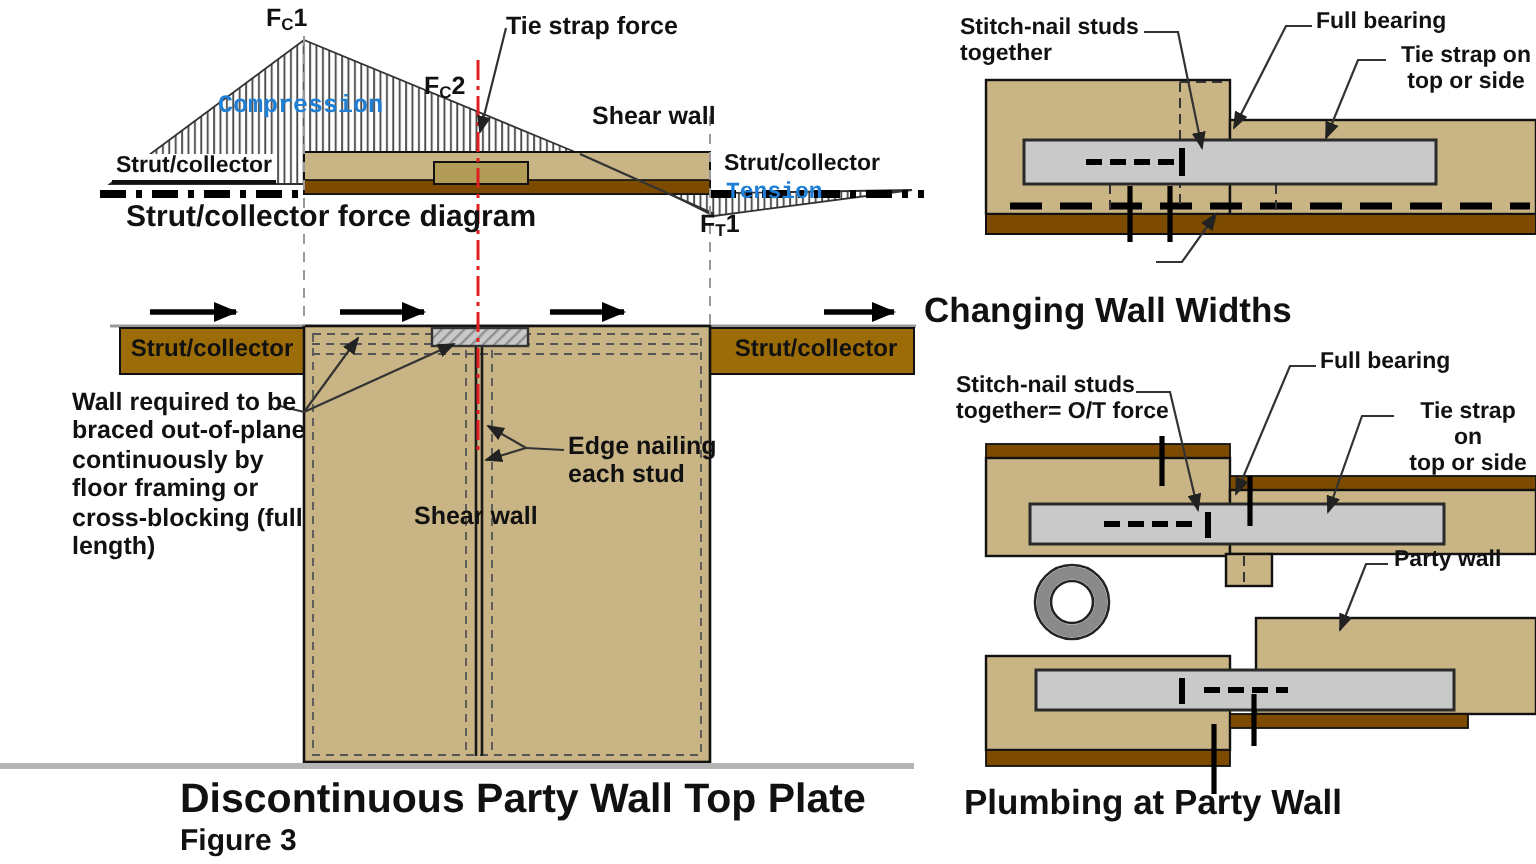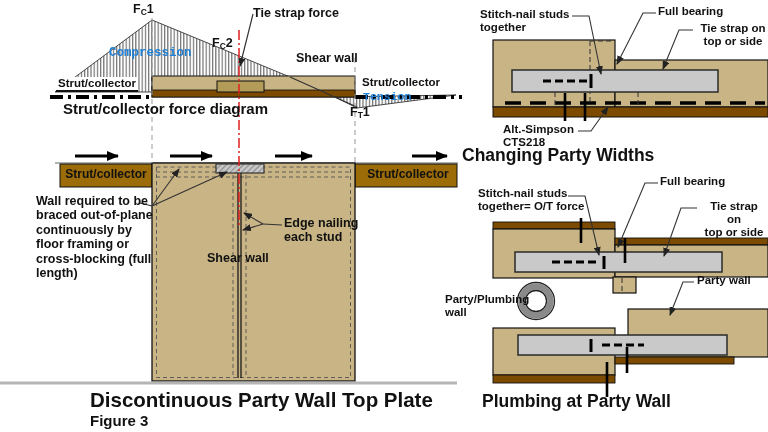--- a/index.html
+++ b/index.html
@@ -208,27 +208,23 @@
 length)</div>
 <div class="label f12" style="left:207px;top:251px">Shear wall</div>
 <div class="label f20 ctr" style="left:90px;top:388px;width:400px">Discontinuous Party Wall Top Plate</div>
 <div class="label f14 ctr" style="left:90px;top:412px;width:400px">Figure 3</div>
 
 <div class="label f11 ml" style="left:480px;top:8px">Stitch-nail studs
 together</div>
 <div class="label f11" style="left:658px;top:5px">Full bearing</div>
 <div class="label f11 ml tr" style="left:700px;top:22px;width:66px">Tie strap on
 top or side</div>
-<div class="label f11 ml" style="left:503px;top:123px">Alt.-Simpson
-CTS218</div>
-<div class="label f17 ctr" style="left:462px;top:145px;width:300px">Changing Party Widths</div>
+<div class="label f17 ctr" style="left:462px;top:145px;width:300px">Changing Wall Widths</div>
 
 <div class="label f11 ml" style="left:478px;top:187px">Stitch-nail studs
 together= O/T force</div>
 <div class="label f11" style="left:660px;top:175px">Full bearing</div>
 <div class="label f11 ml tr" style="left:702px;top:200px;width:64px">Tie strap on
 top or side</div>
 <div class="label f11" style="left:697px;top:274px">Party wall</div>
-<div class="label f11 ml" style="left:445px;top:293px">Party/Plumbing
-wall</div>
 <div class="label f17 ctr" style="left:482px;top:391px;width:300px">Plumbing at Party Wall</div>
 
 </div>
 
 </body></html>

